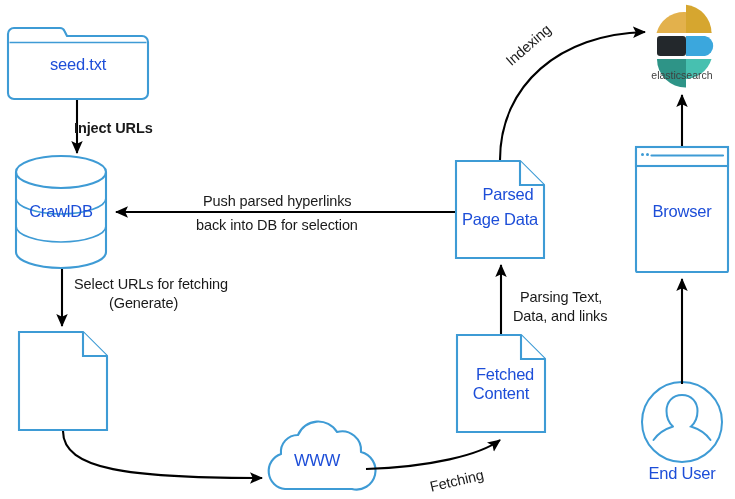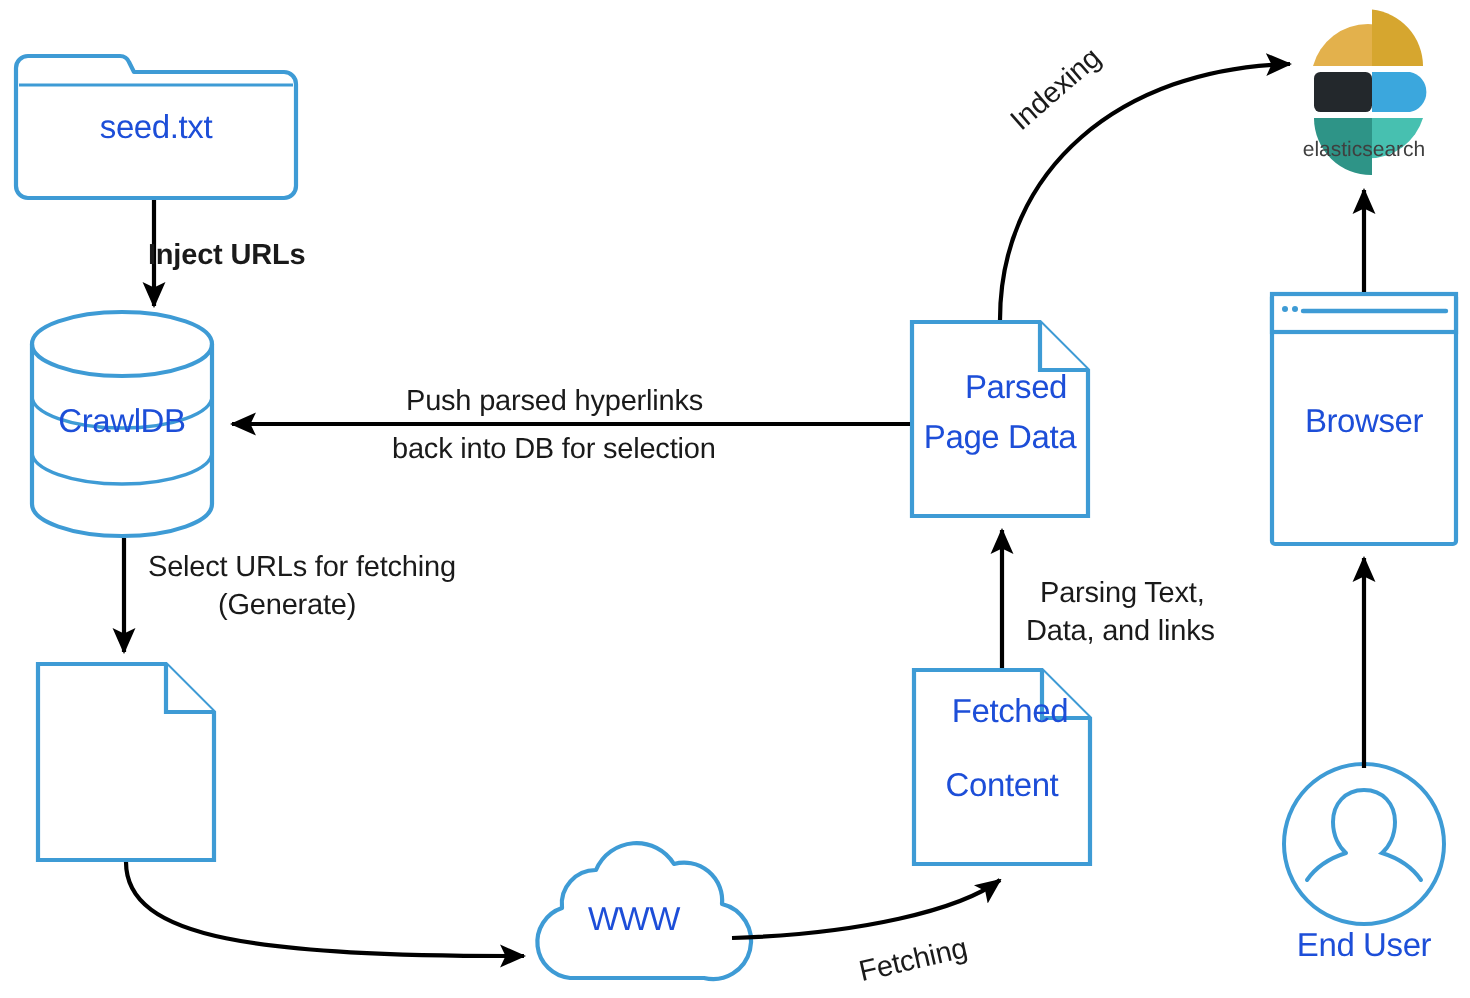--- a/index.html
+++ b/index.html
@@ -177,21 +177,21 @@
     <path d="M 682 384 L 682 279" fill="none" stroke="#000000" stroke-width="2.1" marker-end="url(#ah)"></path>
   </svg>
 
   <div class="node-label" style="left:8px; top:54px; width:140px;">seed.txt</div>
 
   <div class="node-label" style="left:12px; top:201px; width:98px;">CrawlDB</div>
 
 
   <div class="node-label" style="left:278px; top:450px; width:78px;">WWW</div>
 
-  <div class="node-label" style="left:457px; top:346px; width:96px;">Fetched</div>
+  <div class="node-label" style="left:457px; top:364px; width:96px;">Fetched</div>
   <div class="node-label" style="left:457px; top:383px; width:88px;">Content</div>
 
   <div class="node-label" style="left:456px; top:184px; width:104px;">Parsed</div>
   <div class="node-label" style="left:451px; top:209px; width:98px;">Page Data</div>
 
   <div class="small-label" style="left:632px; top:69px; width:100px;">elasticsearch</div>
 
   <div class="node-label" style="left:636px; top:201px; width:92px;">Browser</div>
 
   <div class="node-label" style="left:632px; top:463px; width:100px;">End User</div>

